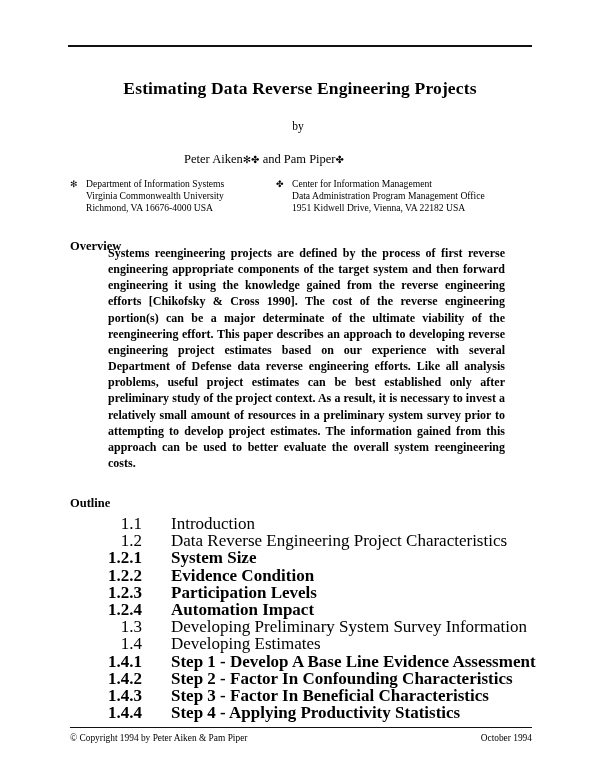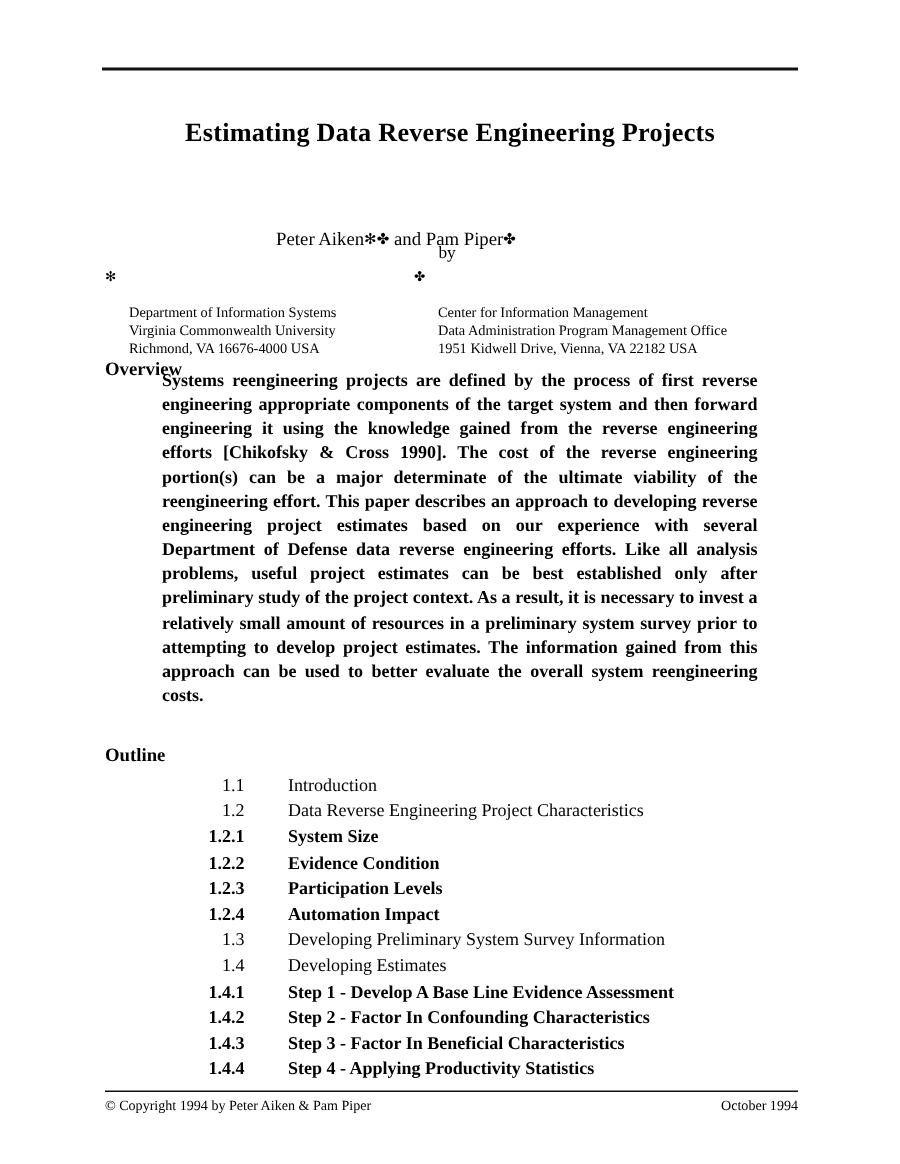--- a/index.html
+++ b/index.html
@@ -45,21 +45,20 @@
   }
 
   
   .byline {
     position: absolute;
     left: 0;
     top: 120px;
     width: 596px;
     text-align: center;
     font-size: 11.5px;
-    margin-top: 43px;
   }
 
   
   .authors {
     position: absolute;
     left: 0;
     top: 152px;
     width: 528px;
     text-align: center;
     font-size: 12.5px;
@@ -81,21 +80,20 @@
   .affil .sym {
     position: absolute;
     left: 0;
     top: 0;
     font-size: 9px;
     width: 14px;
   }
   .affil .lines {
     margin-left: 16px;
     white-space: nowrap;
-    margin-top: 25px;
   }
 
   
   .heading {
     position: absolute;
     left: 70px;
     font-size: 12.5px;
     font-weight: bold;
   }
   .heading-overview { top: 239px; }
@@ -111,24 +109,24 @@
     line-height: 16.15px;
     text-align: justify;
     text-justify: inter-word;
     hyphens: none;
     font-weight: bold;
   }
 
   
   .outline {
     position: absolute;
-    left: 87px;
+    left: 66px;
     top: 515px;
     width: 460px;
-    font-size: 12px;
+    font-size: 17px;
   }
   .outline-row {
     display: block;
     height: 17.2px;
     line-height: 17.2px;
     white-space: nowrap;
   }
   .outline-num {
     display: inline-block;
     width: 76px;

